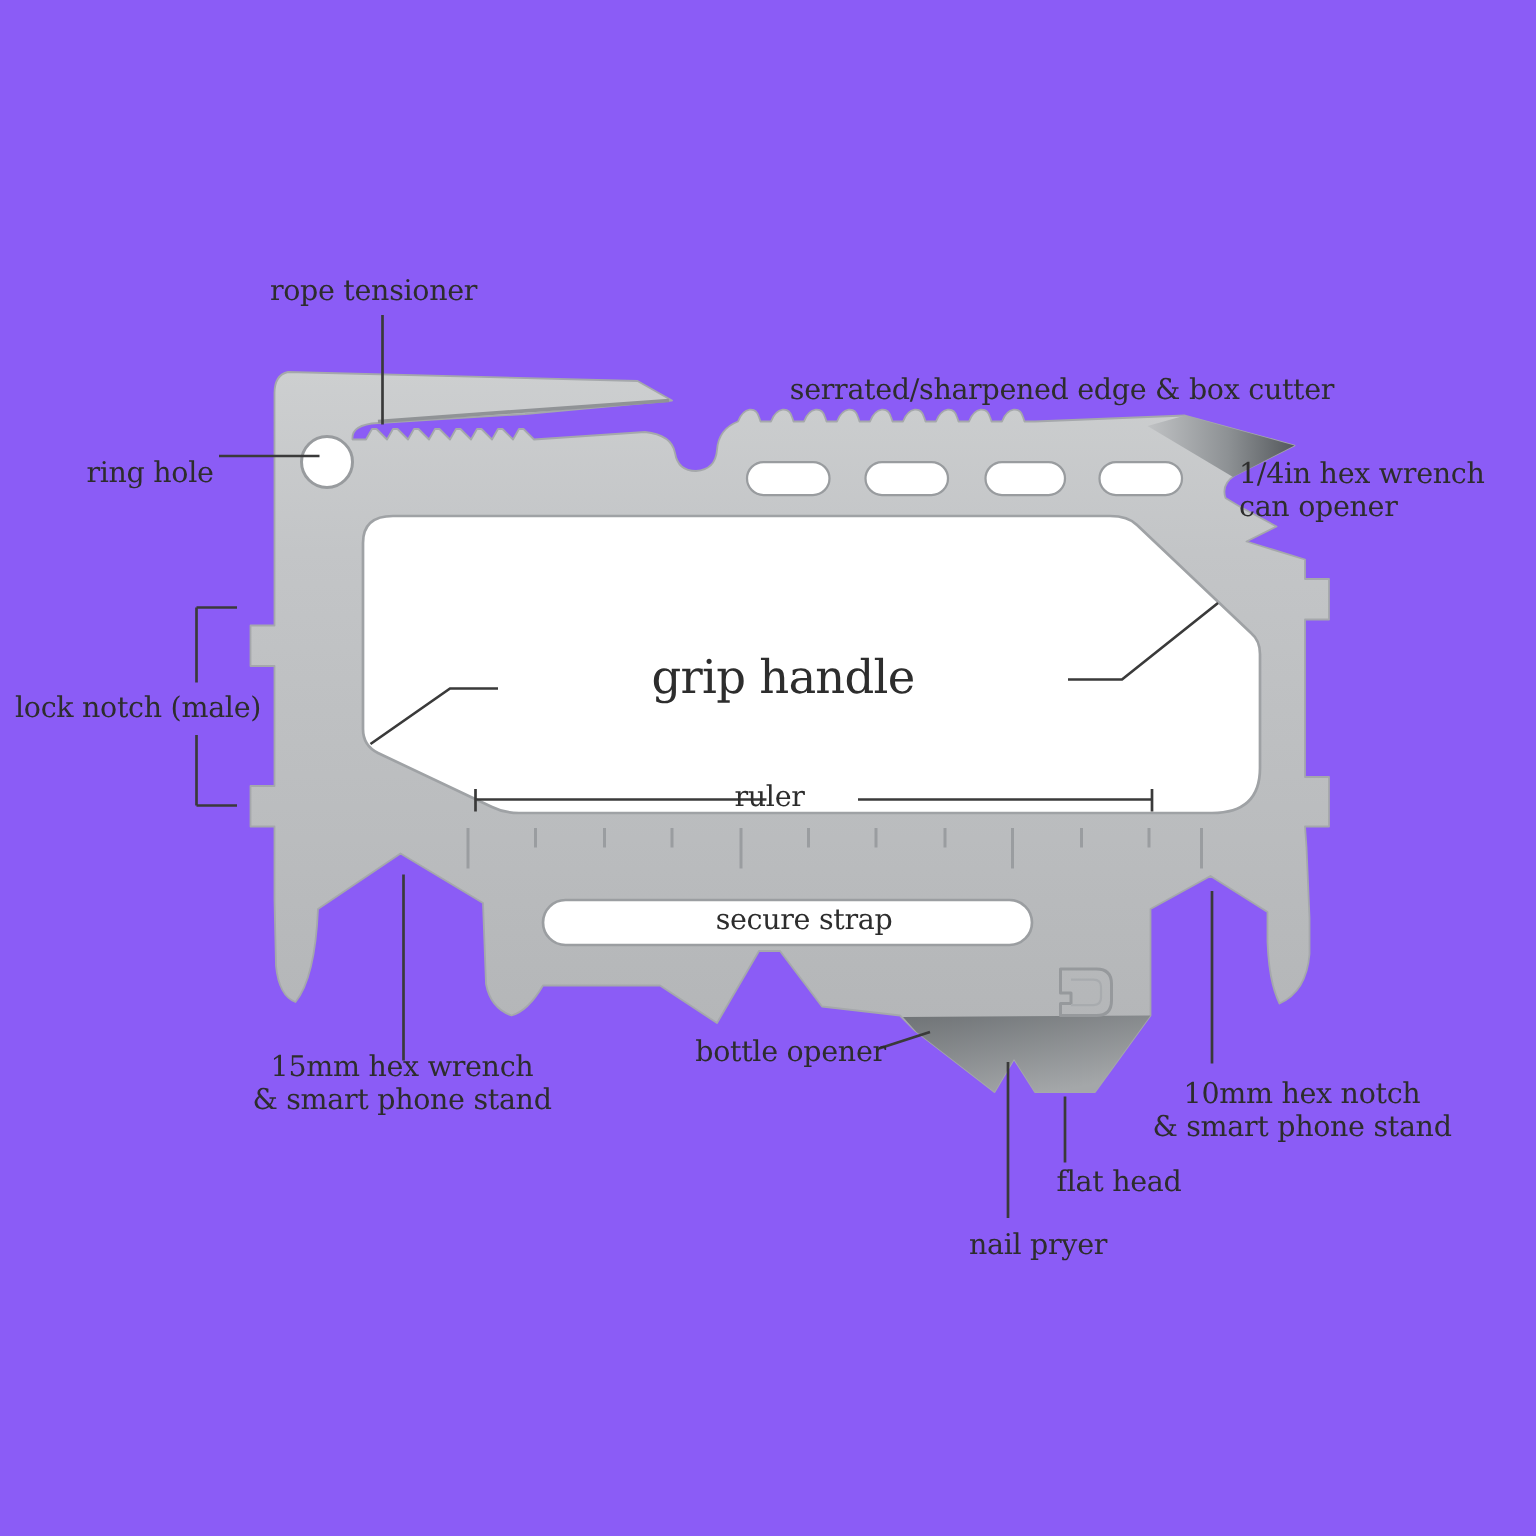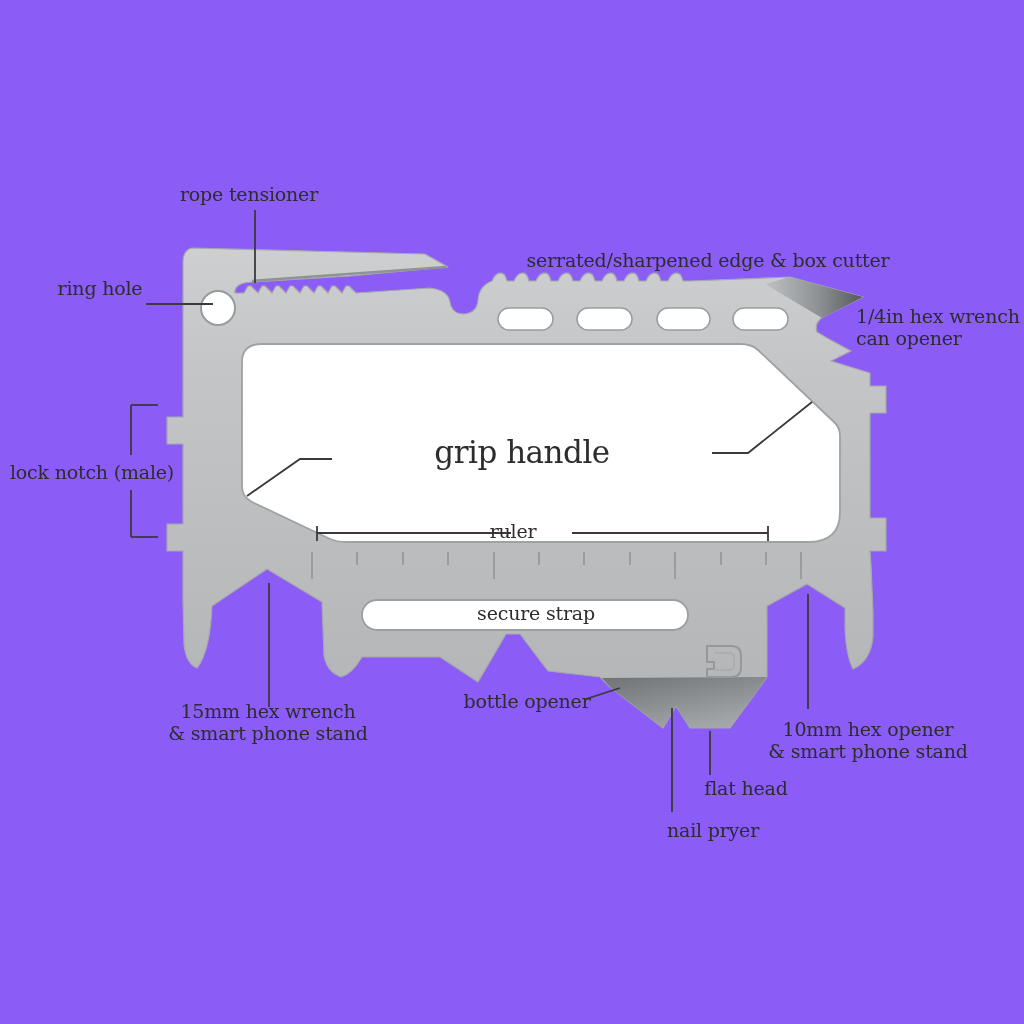--- a/index.html
+++ b/index.html
@@ -131,25 +131,25 @@
       <line x1="586" y1="699" x2="620" y2="688"></line>
       <line x1="269" y1="583" x2="269" y2="707"></line>
       <line x1="808" y1="594" x2="808" y2="709"></line>
       <line x1="710" y1="731" x2="710" y2="775"></line>
       <line x1="672" y1="708" x2="672" y2="812"></line>
     </g>
   </svg>
 
   <div class="lbl" style="left:249px;top:194px;">rope tensioner</div>
 
-  <div class="lbl" style="left:100px;top:288px;">ring hole</div>
+  <div class="lbl" style="left:100px;top:315px;">ring hole</div>
 
   <div class="lbl" style="left:708px;top:260px;">serrated/sharpened edge &amp; box cutter</div>
 
-  <div class="lbl left-align" style="left:856px;top:327px;">
+  <div class="lbl left-align" style="left:826px;top:327px;">
     <div>1/4in hex wrench</div>
     <div>can opener</div>
   </div>
 
   <div class="lbl" style="left:92px;top:472px;text-align:center;">lock notch (male)</div>
 
   <div class="lbl" style="left:522px;top:452px;">
     <div class="grip-row">
       <span class="grip-main">grip handle</span>
     </div>
@@ -160,21 +160,21 @@
   <div class="lbl" style="left:536px;top:613px;">secure strap</div>
 
   <div class="lbl" style="left:527px;top:701px;text-align:right;">bottle opener</div>
 
   <div class="lbl" style="left:268px;top:722px;">
     <div>15mm hex wrench</div>
     <div>&amp; smart phone stand</div>
   </div>
 
   <div class="lbl" style="left:868px;top:740px;">
-    <div>10mm hex opener</div>
+    <div>10mm hex notch</div>
     <div>&amp; smart phone stand</div>
   </div>
 
   <div class="lbl" style="left:746px;top:788px;">flat head</div>
 
-  <div class="lbl" style="left:713px;top:830px;">nail pryer</div>
+  <div class="lbl" style="left:692px;top:830px;">nail pryer</div>
 
 </div>
 
 </body></html>

